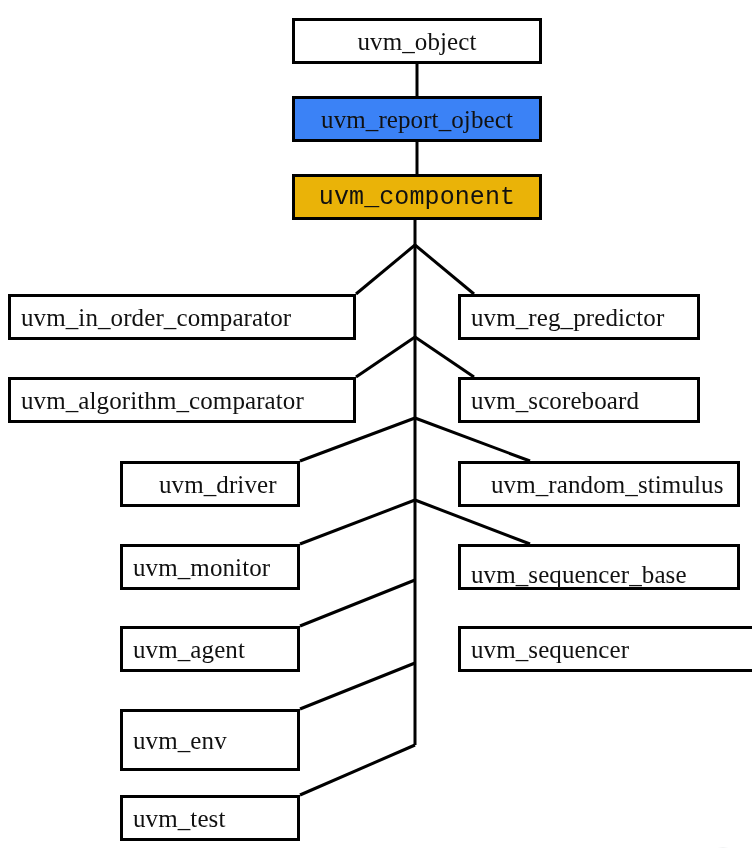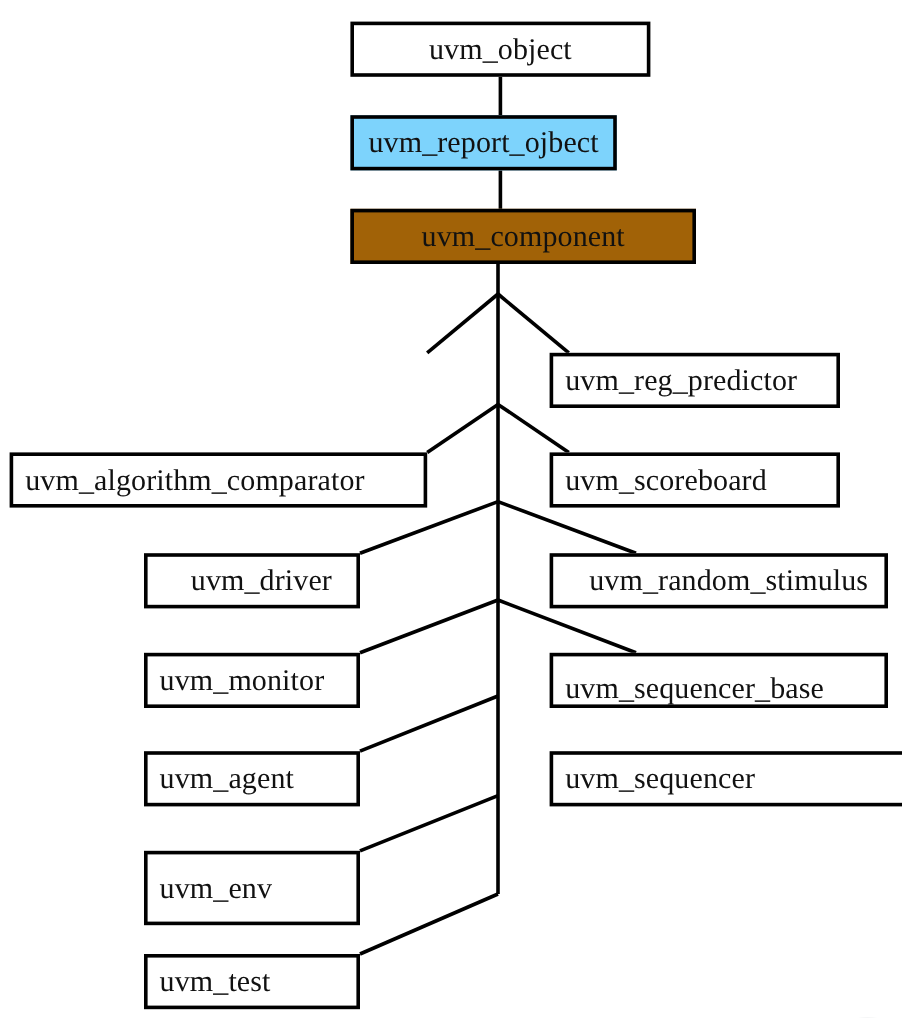--- a/index.html
+++ b/index.html
@@ -68,25 +68,28 @@
       <polyline points="415,500 300,544" fill="none" stroke="#000000" stroke-width="3" stroke-linecap="butt"></polyline>
       <polyline points="415,500 530,544" fill="none" stroke="#000000" stroke-width="3" stroke-linecap="butt"></polyline>
       <polyline points="415,580 300,626" fill="none" stroke="#000000" stroke-width="3" stroke-linecap="butt"></polyline>
       <polyline points="415,663 300,709" fill="none" stroke="#000000" stroke-width="3" stroke-linecap="butt"></polyline>
       <polyline points="415,745 300,795" fill="none" stroke="#000000" stroke-width="3" stroke-linecap="butt"></polyline>
     </svg>
 
   <div class="node center" style="left: 292px; top: 18px; width: 250px; height: 46px; border-color: rgb(0, 0, 0); background: rgb(255, 255, 255);">
       <span class="node-label">uvm_object</span>
     </div>
-    <div class="node center" style="left: 292px; top: 96px; width: 222px; height: 46px; border-color: rgb(0, 0, 0); background: #7dd3fc;">
+    <div class="node center" style="left: 292px; top: 96px; width: 250px; height: 46px; border-color: rgb(0, 0, 0); background: #3b82f6;">
       <span class="node-label">uvm_report_ojbect</span>
     </div>
-    <div class="node center" style="left: 292px; top: 174px; width: 288px; height: 46px; border-color: rgb(0, 0, 0); background: #a16207;">
+    <div class="node center" style="left: 292px; top: 174px; width: 250px; height: 46px; border-color: rgb(0, 0, 0); background: #eab308; font-family: Liberation Mono, monospace;">
       <span class="node-label">uvm_component</span>
+    </div>
+    <div class="node lead" style="left: 8px; top: 294px; width: 348px; height: 46px; border-color: rgb(0, 0, 0); background: rgb(255, 255, 255);">
+      <span class="node-label">uvm_in_order_comparator</span>
     </div>
     <div class="node lead" style="left: 458px; top: 294px; width: 242px; height: 46px; border-color: rgb(0, 0, 0); background: rgb(255, 255, 255);">
       <span class="node-label">uvm_reg_predictor</span>
     </div>
     <div class="node lead" style="left: 8px; top: 377px; width: 348px; height: 46px; border-color: rgb(0, 0, 0); background: rgb(255, 255, 255);">
       <span class="node-label">uvm_algorithm_comparator</span>
     </div>
     <div class="node lead" style="left: 458px; top: 377px; width: 242px; height: 46px; border-color: rgb(0, 0, 0); background: rgb(255, 255, 255); align-items: center;">
       <span class="node-label">uvm_scoreboard</span>
     </div>

